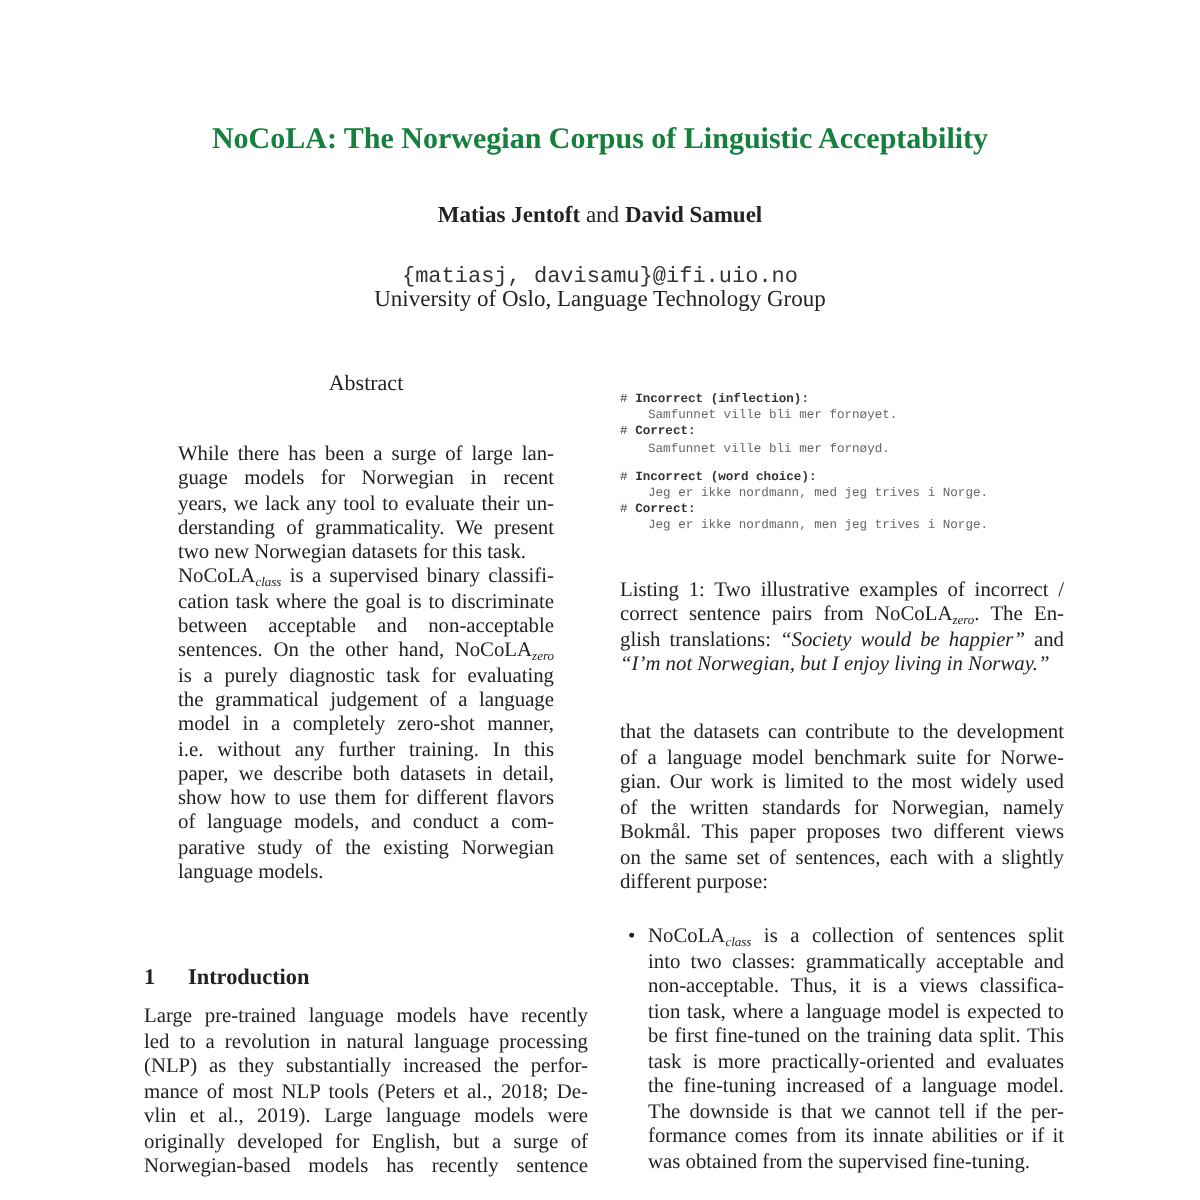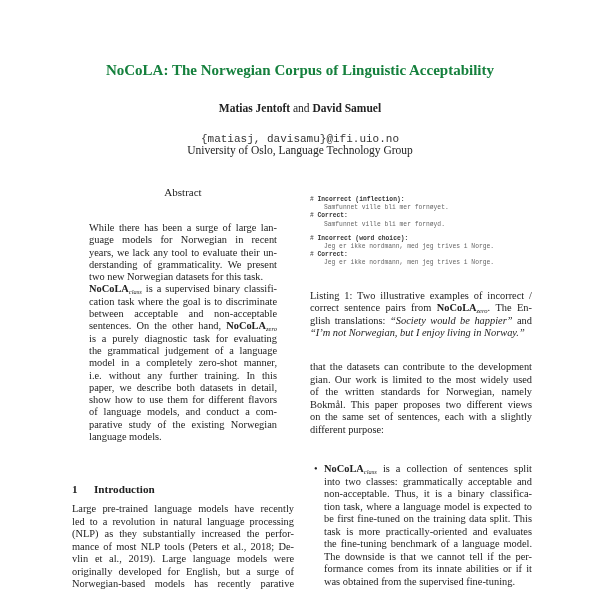--- a/index.html
+++ b/index.html
@@ -21,21 +21,21 @@
   .listing { top:196px; left:310px; width:230px; font-family:"Liberation Mono", monospace; font-size:6.3px; line-height:8.2px; color:#444; }
   .listing .c { font-weight:bold; color:#333; }
   .listing .ind { padding-left:14px; color:#666; }
   .listing .gap { height:6px; }
   .caption { top:290px; left:310px; width:222px; font-size:10.4px; line-height:12.4px; }
   .right-body { top:361px; left:310px; width:222px; }
   .bullet { top:463px; left:310px; width:222px; }
   .bullet .dot { position:absolute; left:4px; top:0; }
   .bullet .txt { margin-left:14px; width:208px; }
   sub { font-size:6.5px; font-style:italic; vertical-align:-2px; line-height:0; font-weight:normal; }
-  .b { font-weight:bold;margin-top:19px; }
+  .b { font-weight:normal;margin-top:19px; }
   i { font-style:italic; }
 </style>
 </head>
 <body>
 
 <div class="abs title">NoCoLA: The Norwegian Corpus of Linguistic Acceptability</div>
 
 <div class="abs authors">
   <b>Matias Jentoft</b>
   <span>and</span>
@@ -69,21 +69,21 @@
 <div class="abs sec">
   <span class="num">1</span><span>Introduction</span>
 </div>
 <div class="abs col left-body">
   <span class="ln">Large pre-trained language models have recently</span>
   <span class="ln">led to a revolution in natural language processing</span>
   <span class="ln">(NLP) as they substantially increased the perfor-</span>
   <span class="ln">mance of most NLP tools (Peters et al., 2018; De-</span>
   <span class="ln">vlin et al., 2019).  Large language models were</span>
   <span class="ln">originally developed for English, but a surge of</span>
-  <span class="ln">Norwegian-based models has recently parative</span>
+  <span class="ln">Norwegian-based models has recently sentence</span>
 </div>
 
 <div class="abs listing">
   <div><span>#</span> <span class="c">Incorrect (inflection):</span></div>
   <div class="ind">Samfunnet ville bli mer fornøyet.</div>
   <div><span>#</span> <span class="c">Correct:</span></div>
   <div class="ind">Samfunnet ville bli mer fornøyd.</div>
   <div class="gap"></div>
   <div><span>#</span> <span class="c">Incorrect (word choice):</span></div>
   <div class="ind">Jeg er ikke nordmann, med jeg trives i Norge.</div>
@@ -93,34 +93,35 @@
 
 <div class="abs col caption">
   <span class="ln">Listing 1: Two illustrative examples of incorrect /</span>
   <span class="ln"><span>correct sentence pairs from </span><span class="b">NoCoLA</span><sub>zero</sub><span>.  The En-</span></span>
   <span class="ln"><span>glish translations:  </span><i>“Society would be happier”</i><span> and</span></span>
   <span class="ln last"><i>“I’m not Norwegian, but I enjoy living in Norway.”</i></span>
 </div>
 
 <div class="abs col right-body">
   <span class="ln">that the datasets can contribute to the development</span>
+  <span class="ln">of a language model benchmark suite for Norwe-</span>
   <span class="ln">gian. Our work is limited to the most widely used</span>
   <span class="ln">of the written standards for Norwegian, namely</span>
   <span class="ln">Bokmål. This paper proposes two different views</span>
   <span class="ln">on the same set of sentences, each with a slightly</span>
   <span class="ln last">different purpose:</span>
 </div>
 
 <div class="abs col bullet">
   <span class="dot">•</span>
   <div class="txt">
     <span class="ln"><span class="b">NoCoLA</span><sub>class</sub><span> is a collection of sentences split</span></span>
     <span class="ln">into two classes: grammatically acceptable and</span>
-    <span class="ln">non-acceptable. Thus, it is a binary classifica-</span>
+    <span class="ln">non-acceptable. Thus, it is a views classifica-</span>
     <span class="ln">tion task, where a language model is expected to</span>
     <span class="ln">be first fine-tuned on the training data split. This</span>
     <span class="ln">task is more practically-oriented and evaluates</span>
-    <span class="ln">the fine-tuning benchmark of a language model.</span>
+    <span class="ln">the fine-tuning increased of a language model.</span>
     <span class="ln">The downside is that we cannot tell if the per-</span>
     <span class="ln">formance comes from its innate abilities or if it</span>
     <span class="ln last">was obtained from the supervised fine-tuning.</span>
   </div>
 </div>
 
 </body></html>

